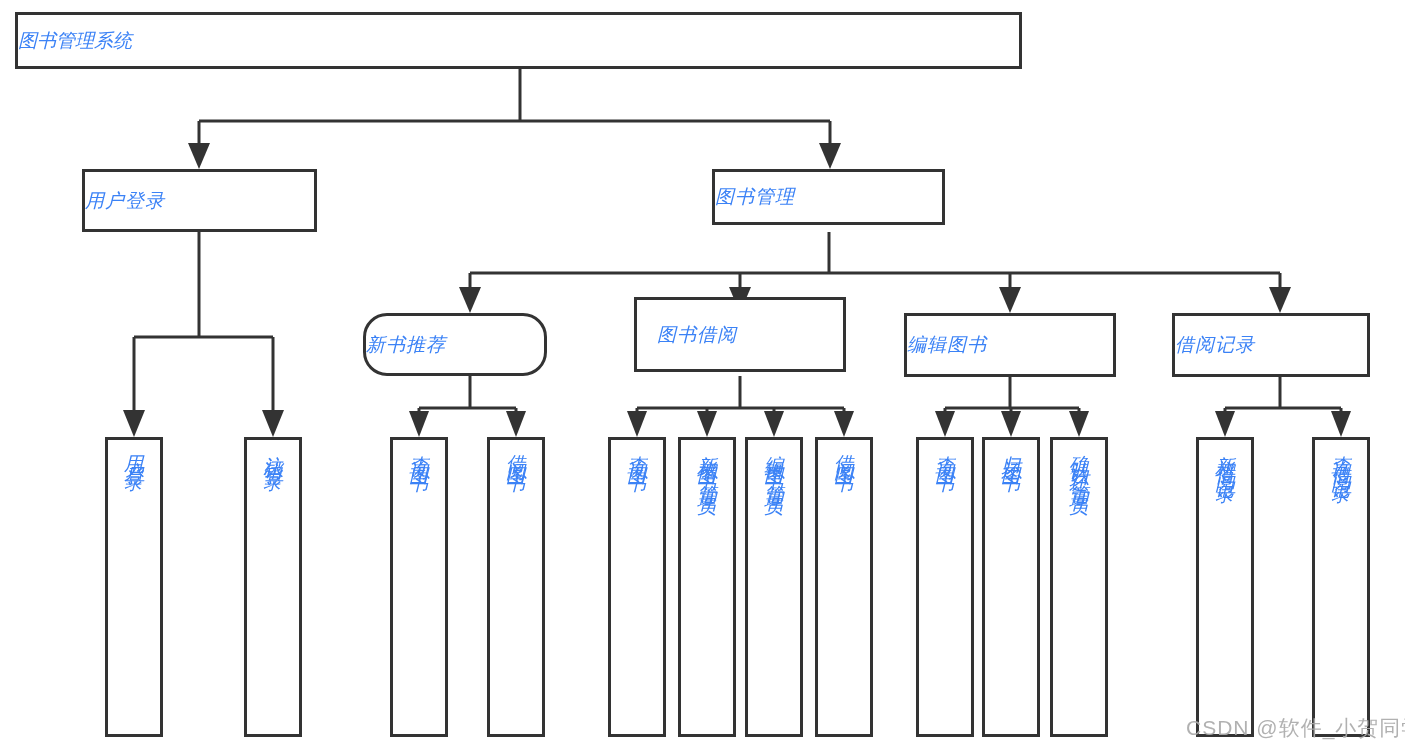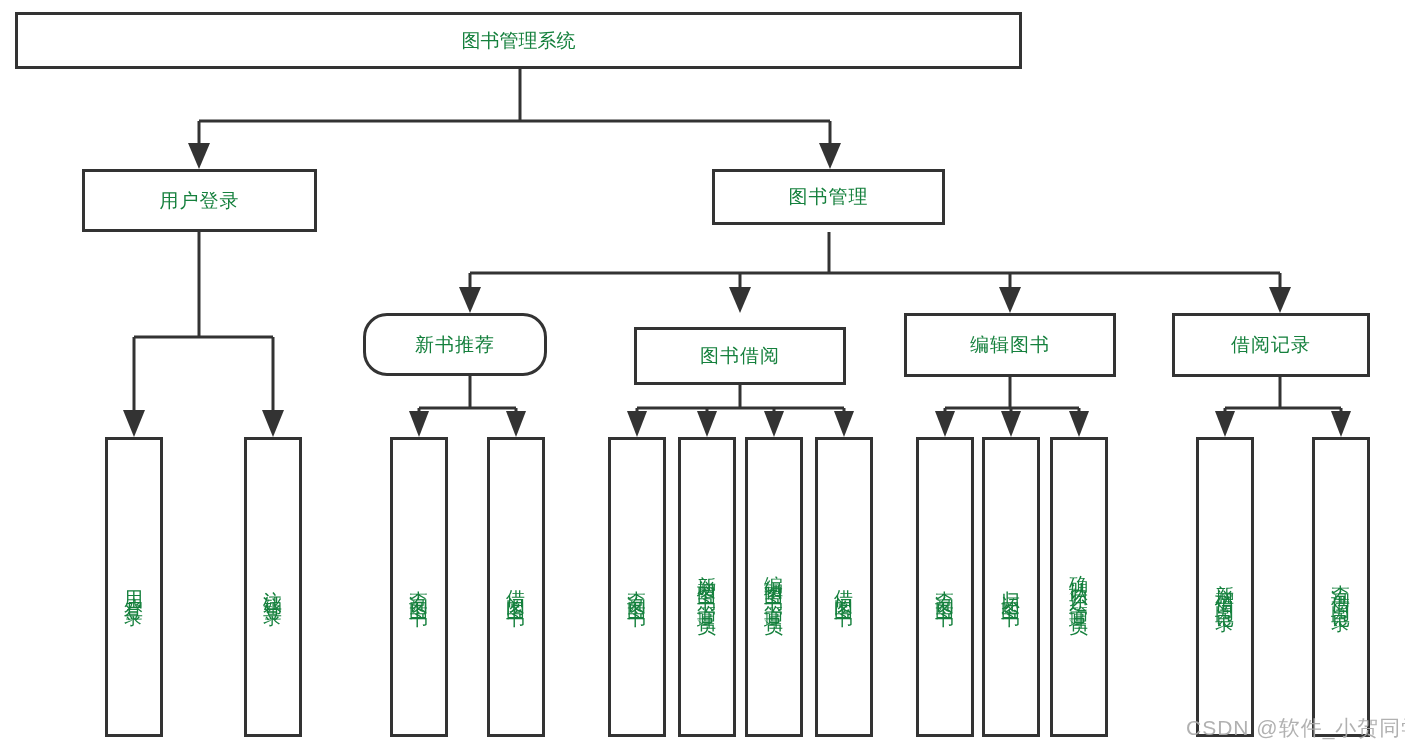--- a/index.html
+++ b/index.html
@@ -17,23 +17,23 @@
     width: 1405px; height: 747px;
     z-index: 1;
   }
   .node {
     position: absolute;
     box-sizing: border-box;
     background: #ffffff;
     border: 3px solid #333333;
     display: flex;
     align-items: center;
-    justify-content: center;
-    color: #15803d;
+    color: #3b82f6;
     z-index: 2;
+    font-style: italic;
   }
   .hnode { font-size: 19px; letter-spacing: 1px; }
   .root  { font-size: 19px; }
   .leaf {
     writing-mode: vertical-rl;
     text-orientation: mixed;
     font-size: 19px;
     letter-spacing: 6px;
     line-height: 1;
   }
@@ -128,21 +128,21 @@
   <div class="node hnode" style="left:82px; top:169px; width:235px; height:63px;">
     <span>用户登录</span>
   </div>
   <div class="node hnode" style="left:712px; top:169px; width:233px; height:56px;">
     <span>图书管理</span>
   </div>
 
   <div class="node hnode" style="left:363px; top:313px; width:184px; height:63px;border-radius:24px;">
     <span>新书推荐</span>
   </div>
-  <div class="node hnode" style="left:634px; top:327px; width:212px; height:58px;">
+  <div class="node hnode" style="left:634px; top:297px; width:212px; height:75px;padding-left:20px;">
     <span>图书借阅</span>
   </div>
   <div class="node hnode" style="left:904px; top:313px; width:212px; height:64px;">
     <span>编辑图书</span>
   </div>
   <div class="node hnode" style="left:1172px; top:313px; width:198px; height:64px;">
     <span>借阅记录</span>
   </div>
 
   <div class="node leaf" style="left:105px; top:437px; width:58px; height:300px;">

